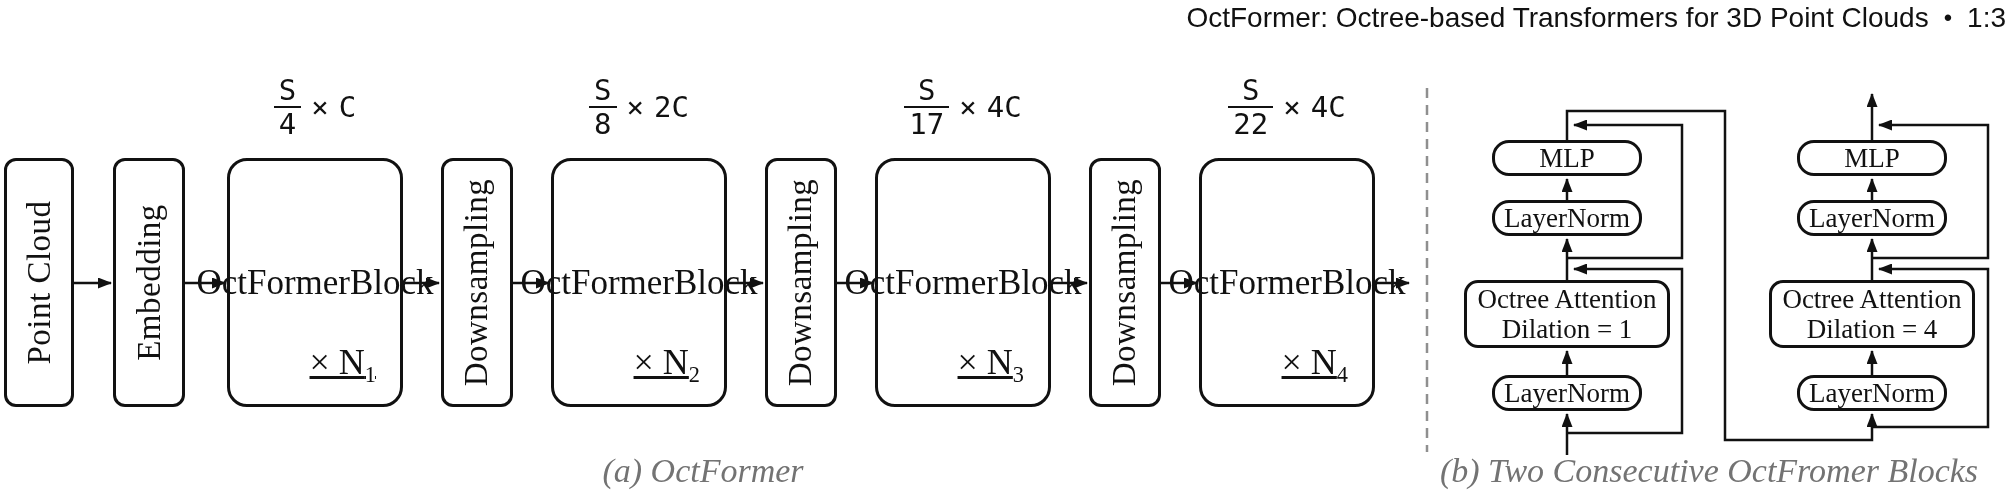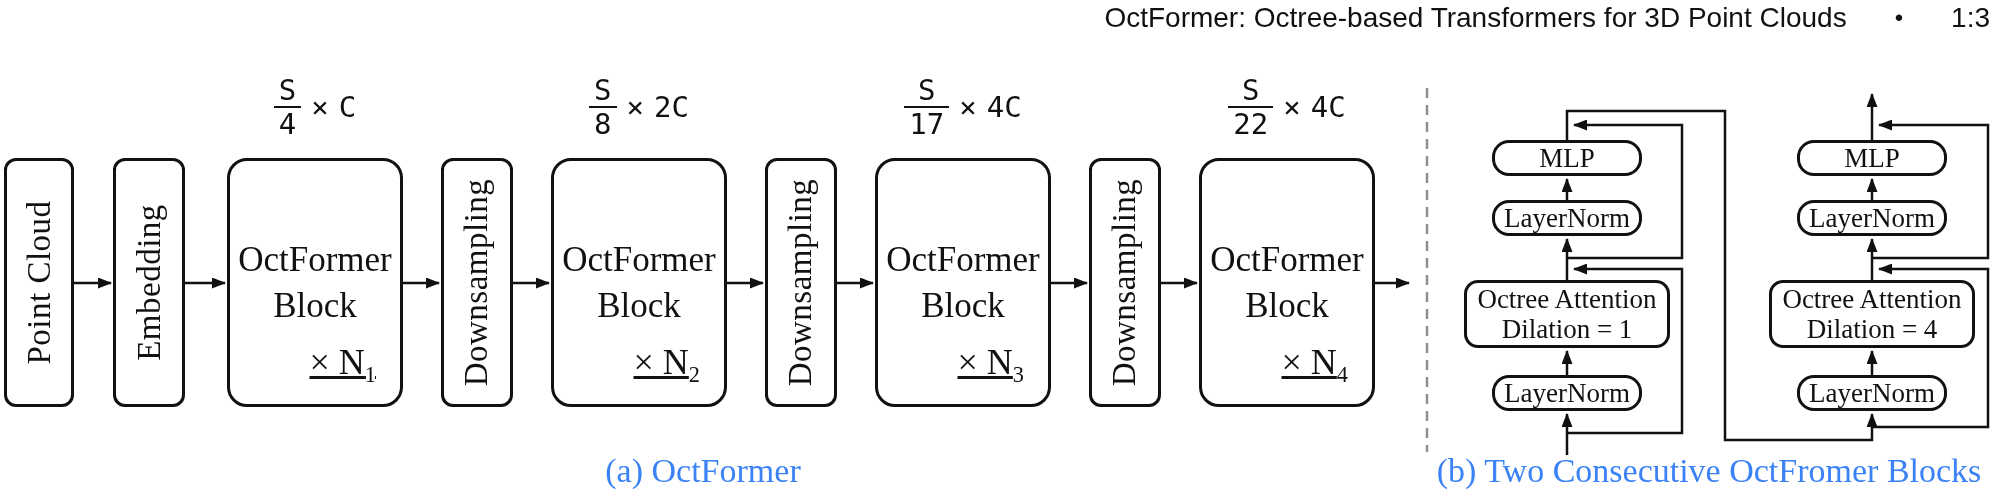--- a/index.html
+++ b/index.html
@@ -2,52 +2,52 @@
 <html><head>
 <meta charset="utf-8">
 <style>
   html,body { margin:0; padding:0; background:#ffffff; }
   #canvas {
     position:relative; width:2014px; height:497px; background:#ffffff;
     font-family:"Liberation Serif", serif; color:#111111; overflow:hidden;
   }
   
   .header {
-    position:absolute; top:2px; right:24px; height:32px;
-    display:flex; align-items:center; gap:48px;
+    position:absolute; top:2px; right:8px; height:32px;
+    display:flex; align-items:center; gap:15px;
     font-family:"Liberation Sans", sans-serif; font-size:28px; color:#111;
     white-space:nowrap;
   }
   .header .dot { font-size:24px; }
   
   .box {
     position:absolute; background:#fff; border:3px solid #111;
     box-sizing:border-box; display:flex; align-items:center; justify-content:center;
     z-index:2;
   }
   
   .vbox { border-radius:12px; }
   .vbox .vlabel { transform:rotate(-90deg); white-space:nowrap; font-size:33px; letter-spacing:0.5px; }
-  .block { border-radius:20px; flex-direction:column; }
+  .block { border-radius:20px; }
   .block .bl { font-size:35px; line-height:46px; text-align:center; }
   .block .mult { position:absolute; right:24px; bottom:16px; font-size:36px;text-decoration:underline; }
   .block .mult sub { font-size:0.62em; }
   .scale {
     position:absolute; top:62px; height:90px; width:180px; z-index:2;
     display:flex; align-items:center; justify-content:center; gap:10px;
     font-family:"DejaVu Sans Mono", monospace; font-size:29px; color:#111;
   }
   .frac { display:flex; flex-direction:column; align-items:center; line-height:1.05; }
   .frac .den { border-top:2.5px solid #111; padding:1px 5px 0 5px; }
   .frac .num { padding:0 5px; }
   
   .bbox { border-radius:17px; border-width:3px; font-size:27px; z-index:2; }
   .battn { border-radius:14px; flex-direction:column; line-height:30px; text-align:center; }
   
-  .caption { position:absolute; top:452px; font-size:34px; text-align:center; color:#3b82f6; white-space:nowrap; }
+  .caption { position:absolute; top:452px; font-size:34px; text-align:center; color:#737373; white-space:nowrap;font-style:italic; }
   
   #wires { position:absolute; left:0; top:0; z-index:1; }
 </style>
 </head>
 <body>
 
 <div id="canvas">
 
   <div class="header">
     <span>OctFormer: Octree-based Transformers for 3D Point Clouds</span>

